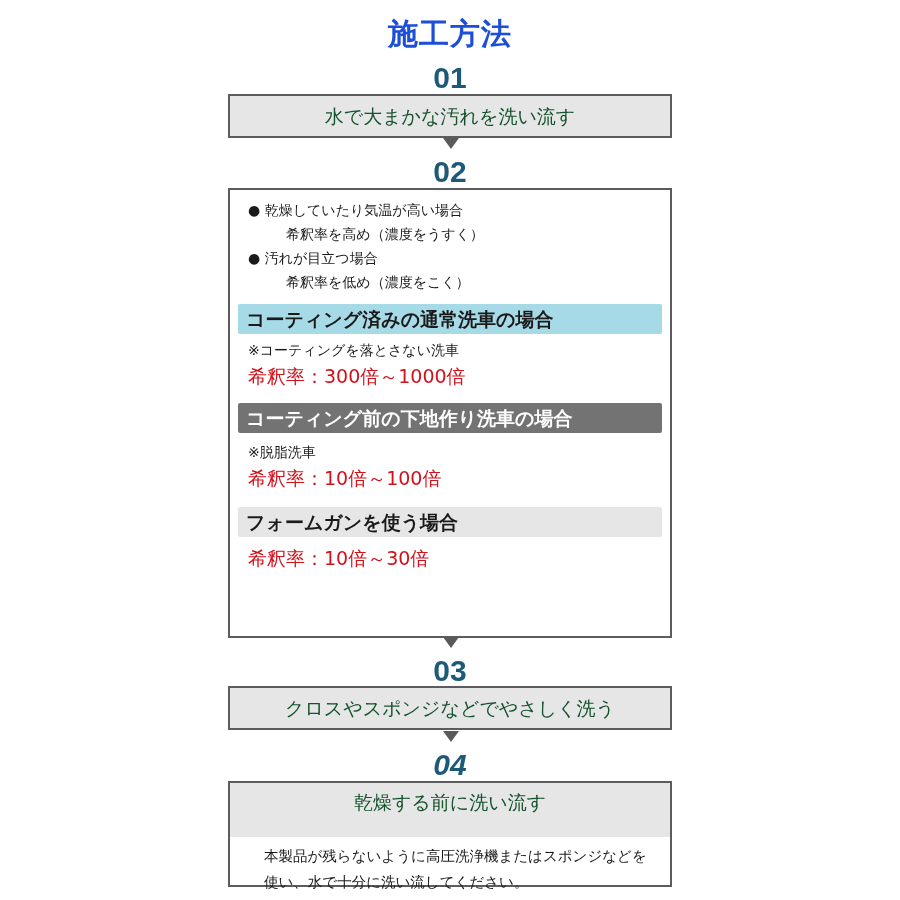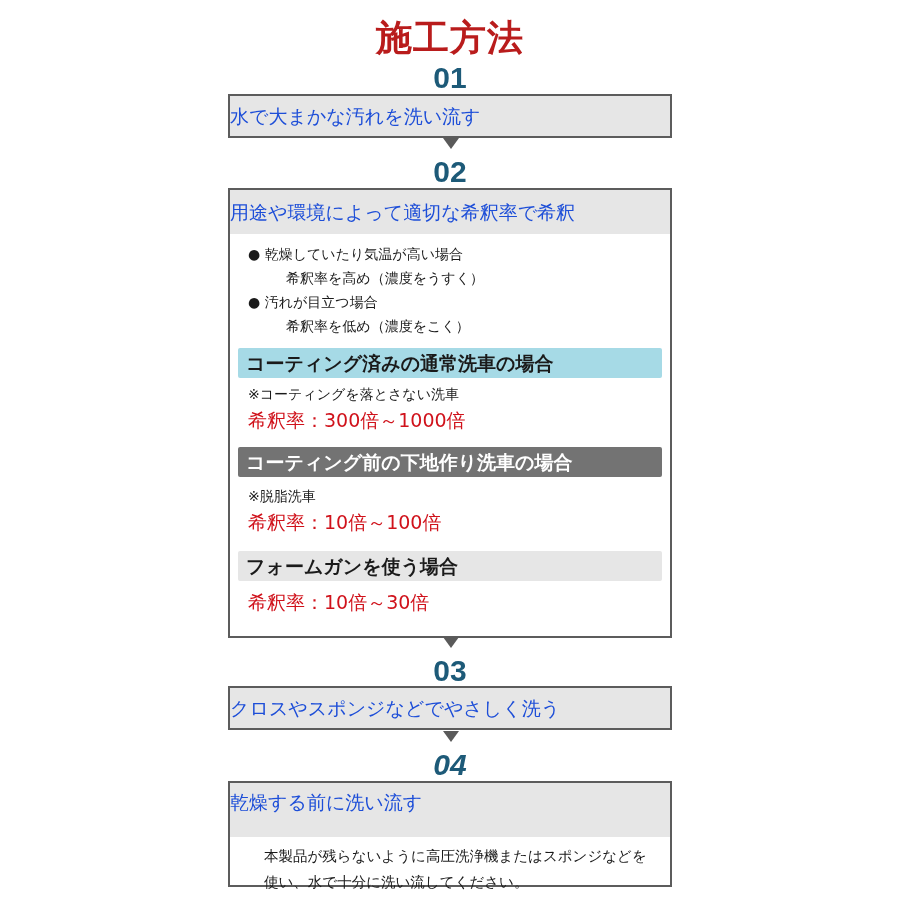--- a/index.html
+++ b/index.html
@@ -1,24 +1,24 @@
 <!DOCTYPE html>
 <html><head>
 <meta charset="utf-8">
 <style>
   html, body { margin:0; padding:0; background:#ffffff; }
   body { width:900px; height:900px; position:relative; overflow:hidden;
          font-family:"DejaVu Sans", "Liberation Sans", sans-serif; color:#1a1a1a; }
   .title { position:absolute; left:0; width:900px; top:14px; text-align:center;
-           font-size:36px; font-weight:bold; letter-spacing:1px; color:#b91c1c; }
+           font-size:30px; font-weight:bold; letter-spacing:1px; color:#1d4ed8; }
   .num { position:absolute; left:0; width:900px; text-align:center;
          font-family:"Liberation Sans", sans-serif; font-weight:bold; font-size:30px;
          color:#1d5a78; line-height:30px; }
   .box { position:absolute; left:228px; width:440px; border:2px solid #5c5c5c; background:#fff; }
-  .box-head { background:#e6e6e6; text-align:left; font-size:19px; color:#1d4ed8; }
+  .box-head { background:#e6e6e6; text-align:center; font-size:19px; color:#14532d; }
   .arrow { position:absolute; left:443px; width:0; height:0;
            border-left:8px solid transparent; border-right:8px solid transparent;
            border-top:11px solid #5a5a5a; }
   .bullets { padding:8px 18px 0 18px; font-size:14px; line-height:24px; }
   .bullets .sub { padding-left:38px; }
   .bar { margin:0 8px; border-radius:2px; font-size:19px; font-weight:bold; padding:0 8px; height:30px; line-height:30px; }
   .bar.light { background:#a6dae6; color:#1a1a1a; }
   .bar.dark { background:#737373; color:#ffffff; }
   .bar.gray { background:#e6e6e6; color:#1a1a1a; }
   .note { padding:0 18px; font-size:14px; line-height:22px; margin-top:5px; }
@@ -31,21 +31,20 @@
 <div class="title">施工方法</div>
 
 <div class="num" style="top:63px;">01</div>
 <div class="box" style="top:94px; height:40px;">
   <div class="box-head" style="height:40px; line-height:40px;">水で大まかな汚れを洗い流す</div>
 </div>
 <div class="arrow" style="top:138px;"></div>
 
 <div class="num" style="top:157px;">02</div>
 <div class="box" style="top:188px; height:446px;">
-  <div class="box-head" style="height:44px; line-height:44px;">用途や環境によって適切な希釈率で希釈</div>
   <div class="bullets">
     <div>
       <span>●</span>
       <span>乾燥していたり気温が高い場合</span>
     </div>
     <div class="sub">希釈率を高め（濃度をうすく）</div>
     <div>
       <span>●</span>
       <span>汚れが目立つ場合</span>
     </div>

